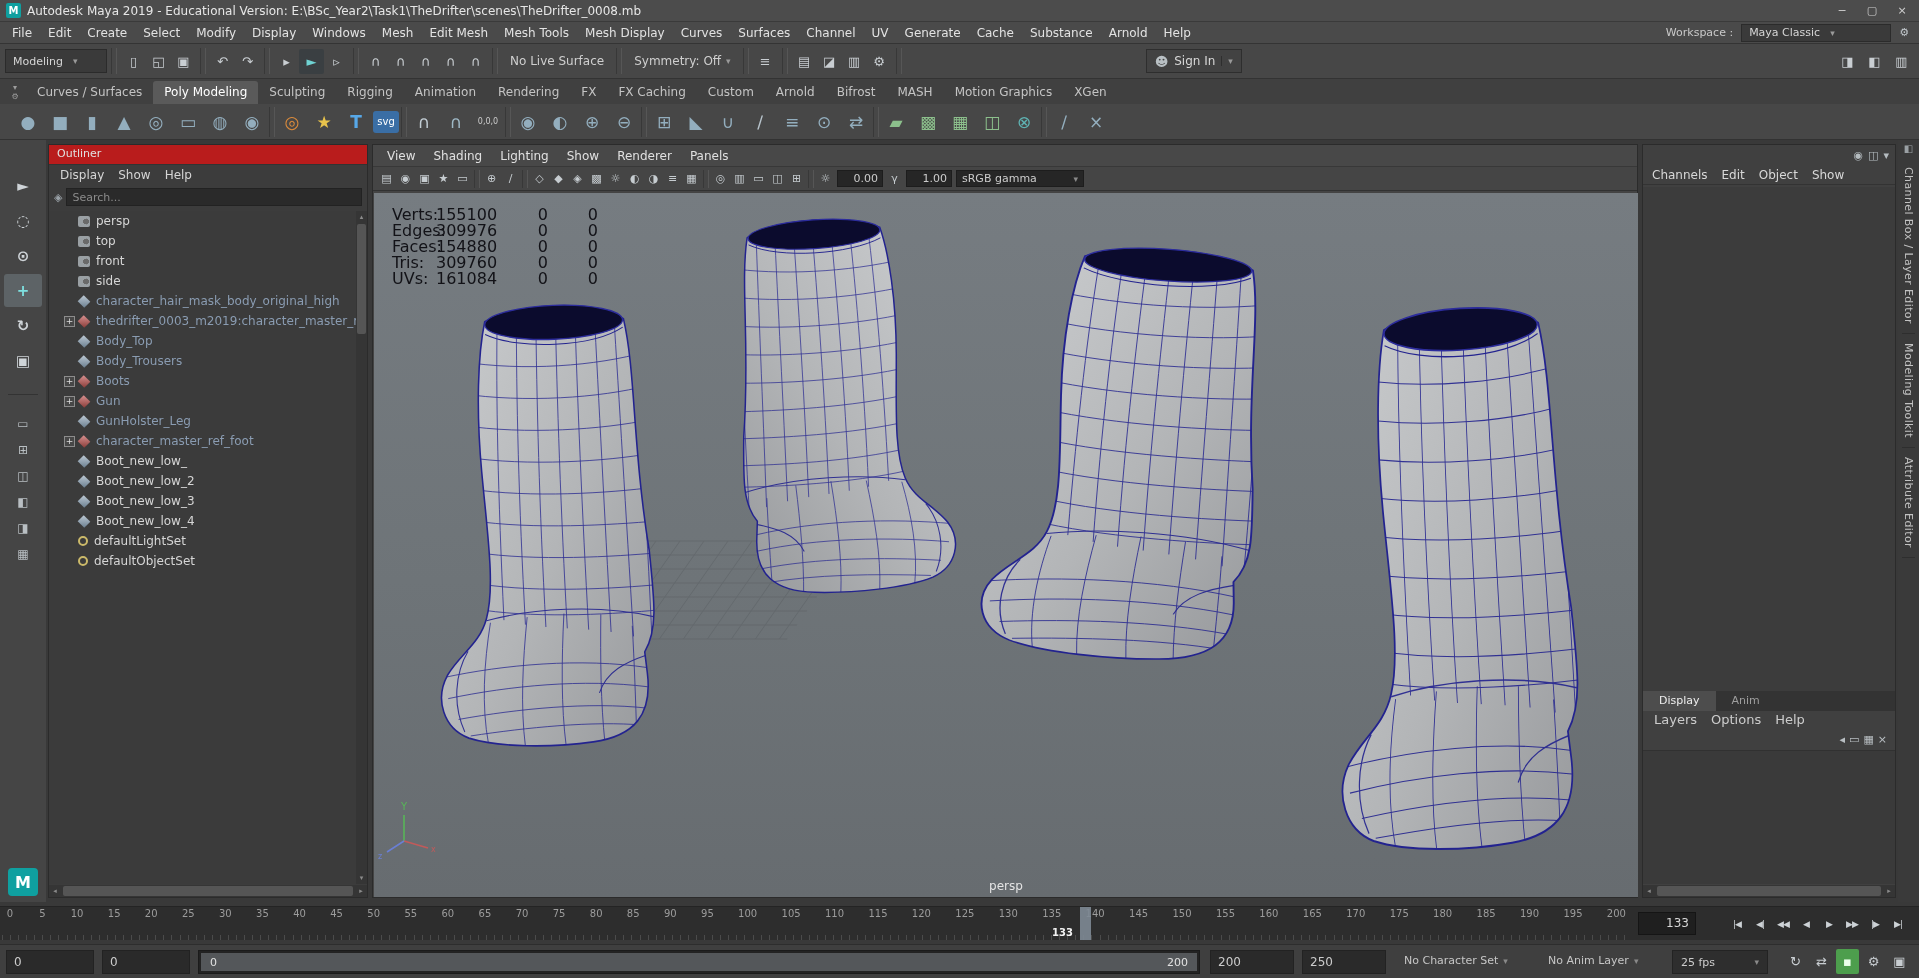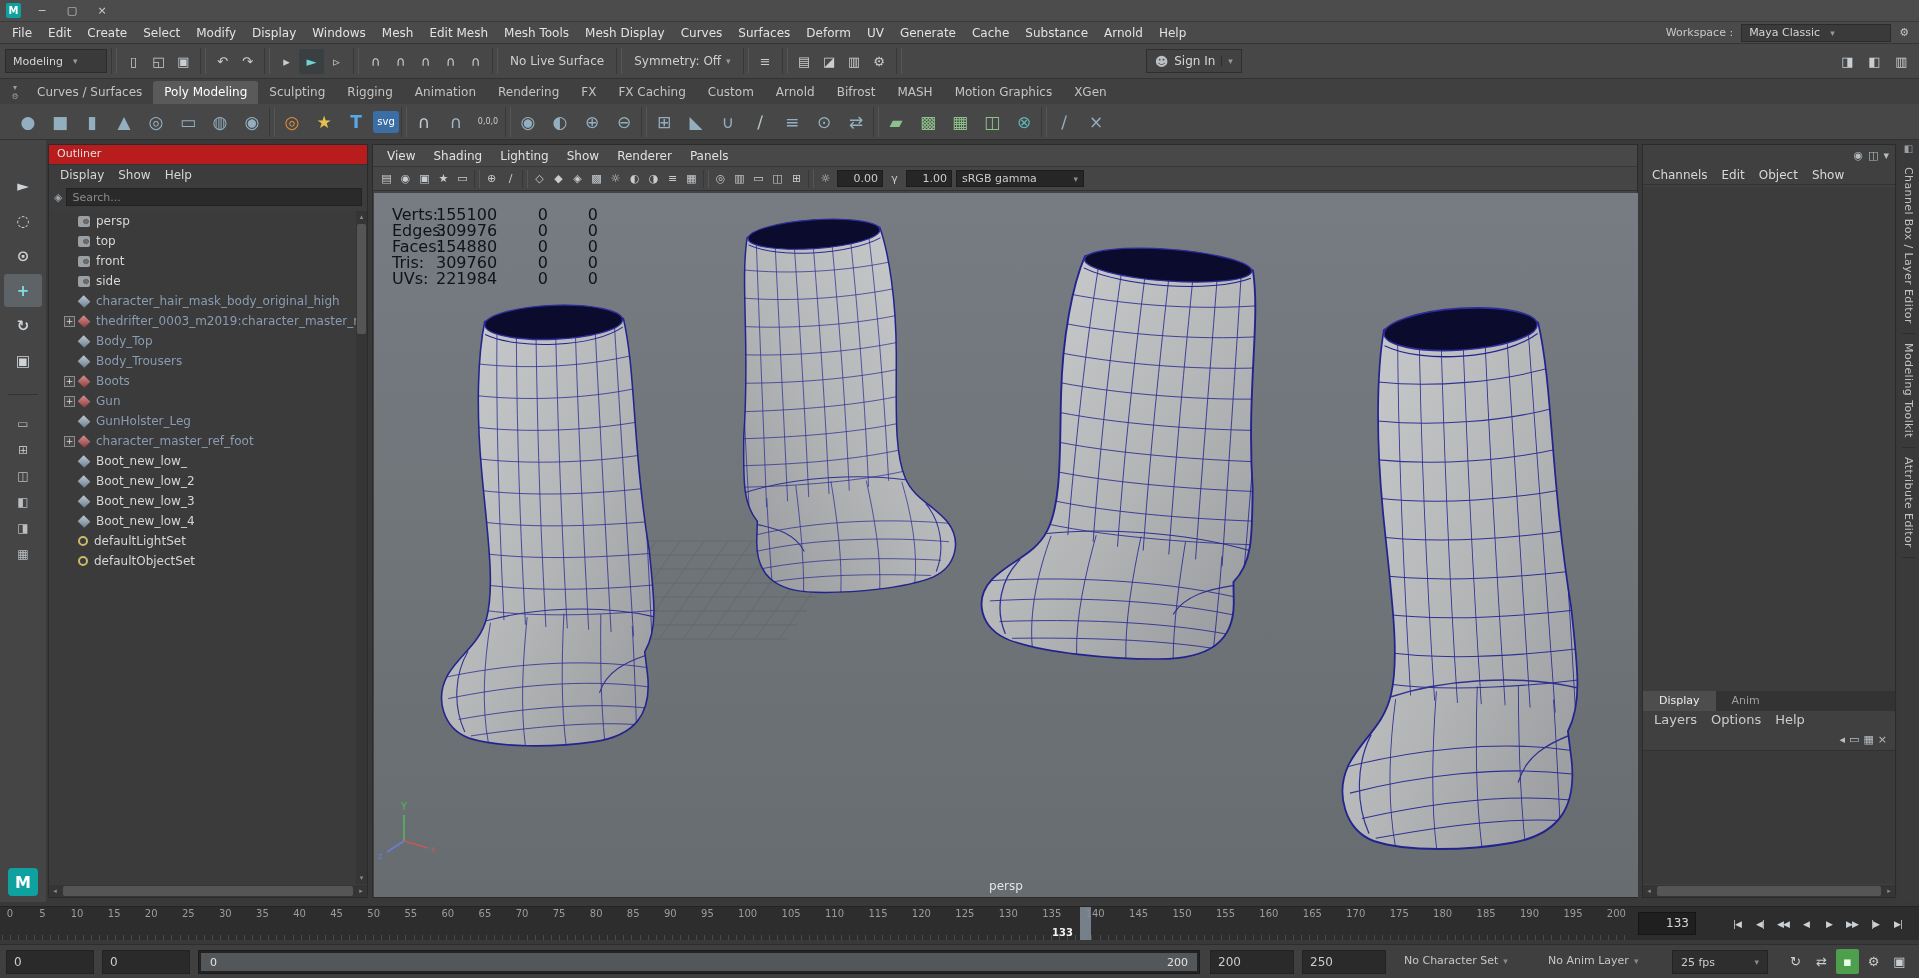--- a/index.html
+++ b/index.html
@@ -152,20 +152,21 @@
 .rb-fps{position:absolute;left:1672px;top:5px;width:96px;height:24px;background:#2e2e2e;border:1px solid #232323;display:flex;justify-content:space-between;align-items:center;padding:0 8px;font-size:11px;color:#ccc}
 .rb-fps::after{content:"▾";color:#8a8a8a;font-size:9px}
 .rb-icons{position:absolute;left:1784px;top:4px;display:flex;gap:3px}
 .rb-ic{width:23px;height:25px;display:flex;align-items:center;justify-content:center;color:#c8cdd1;font-size:13px}
 </style>
 </head>
 <body>
 
 <div class="titlebar">
   <span class="appicon">M</span>
+  <span class="wtitle">Autodesk Maya 2019 - Educational Version: E:\BSc_Year2\Task1\TheDrifter\scenes\TheDrifter_0008.mb</span>
   <div class="winbtns">
 
   <span class="winbtn">─</span>
       <span class="winbtn">▢</span>
       <span class="winbtn">×</span>
     </div>
 </div>
 
 <div class="menubar">
   <div class="menus">
@@ -176,21 +177,21 @@
       <span class="mitem">Select</span>
       <span class="mitem">Modify</span>
       <span class="mitem">Display</span>
       <span class="mitem">Windows</span>
       <span class="mitem">Mesh</span>
       <span class="mitem">Edit Mesh</span>
       <span class="mitem">Mesh Tools</span>
       <span class="mitem">Mesh Display</span>
       <span class="mitem">Curves</span>
       <span class="mitem">Surfaces</span>
-      <span class="mitem">Deform</span>
+      <span class="mitem">Channel</span>
       <span class="mitem">UV</span>
       <span class="mitem">Generate</span>
       <span class="mitem">Cache</span>
       <span class="mitem">Substance</span>
       <span class="mitem">Arnold</span>
       <span class="mitem">Help</span>
     </div>
   <div class="mb-right">
     <span>Workspace :</span>
     <span class="dd" style="width:150px">
@@ -597,21 +598,21 @@
 
           <div class="hudrow">
             <span class="hl">Tris:</span>
             <span class="hv">309760</span>
             <span class="h0a">0</span>
             <span class="h0b">0</span>
           </div>
 
           <div class="hudrow">
             <span class="hl">UVs:</span>
-            <span class="hv">221984</span>
+            <span class="hv">161084</span>
             <span class="h0a">0</span>
             <span class="h0b">0</span>
           </div>
         </div>
       <div class="persp-label">persp</div>
     </div>
   </div>
 
   <div class="right-panel">
     <div class="rp-header">

